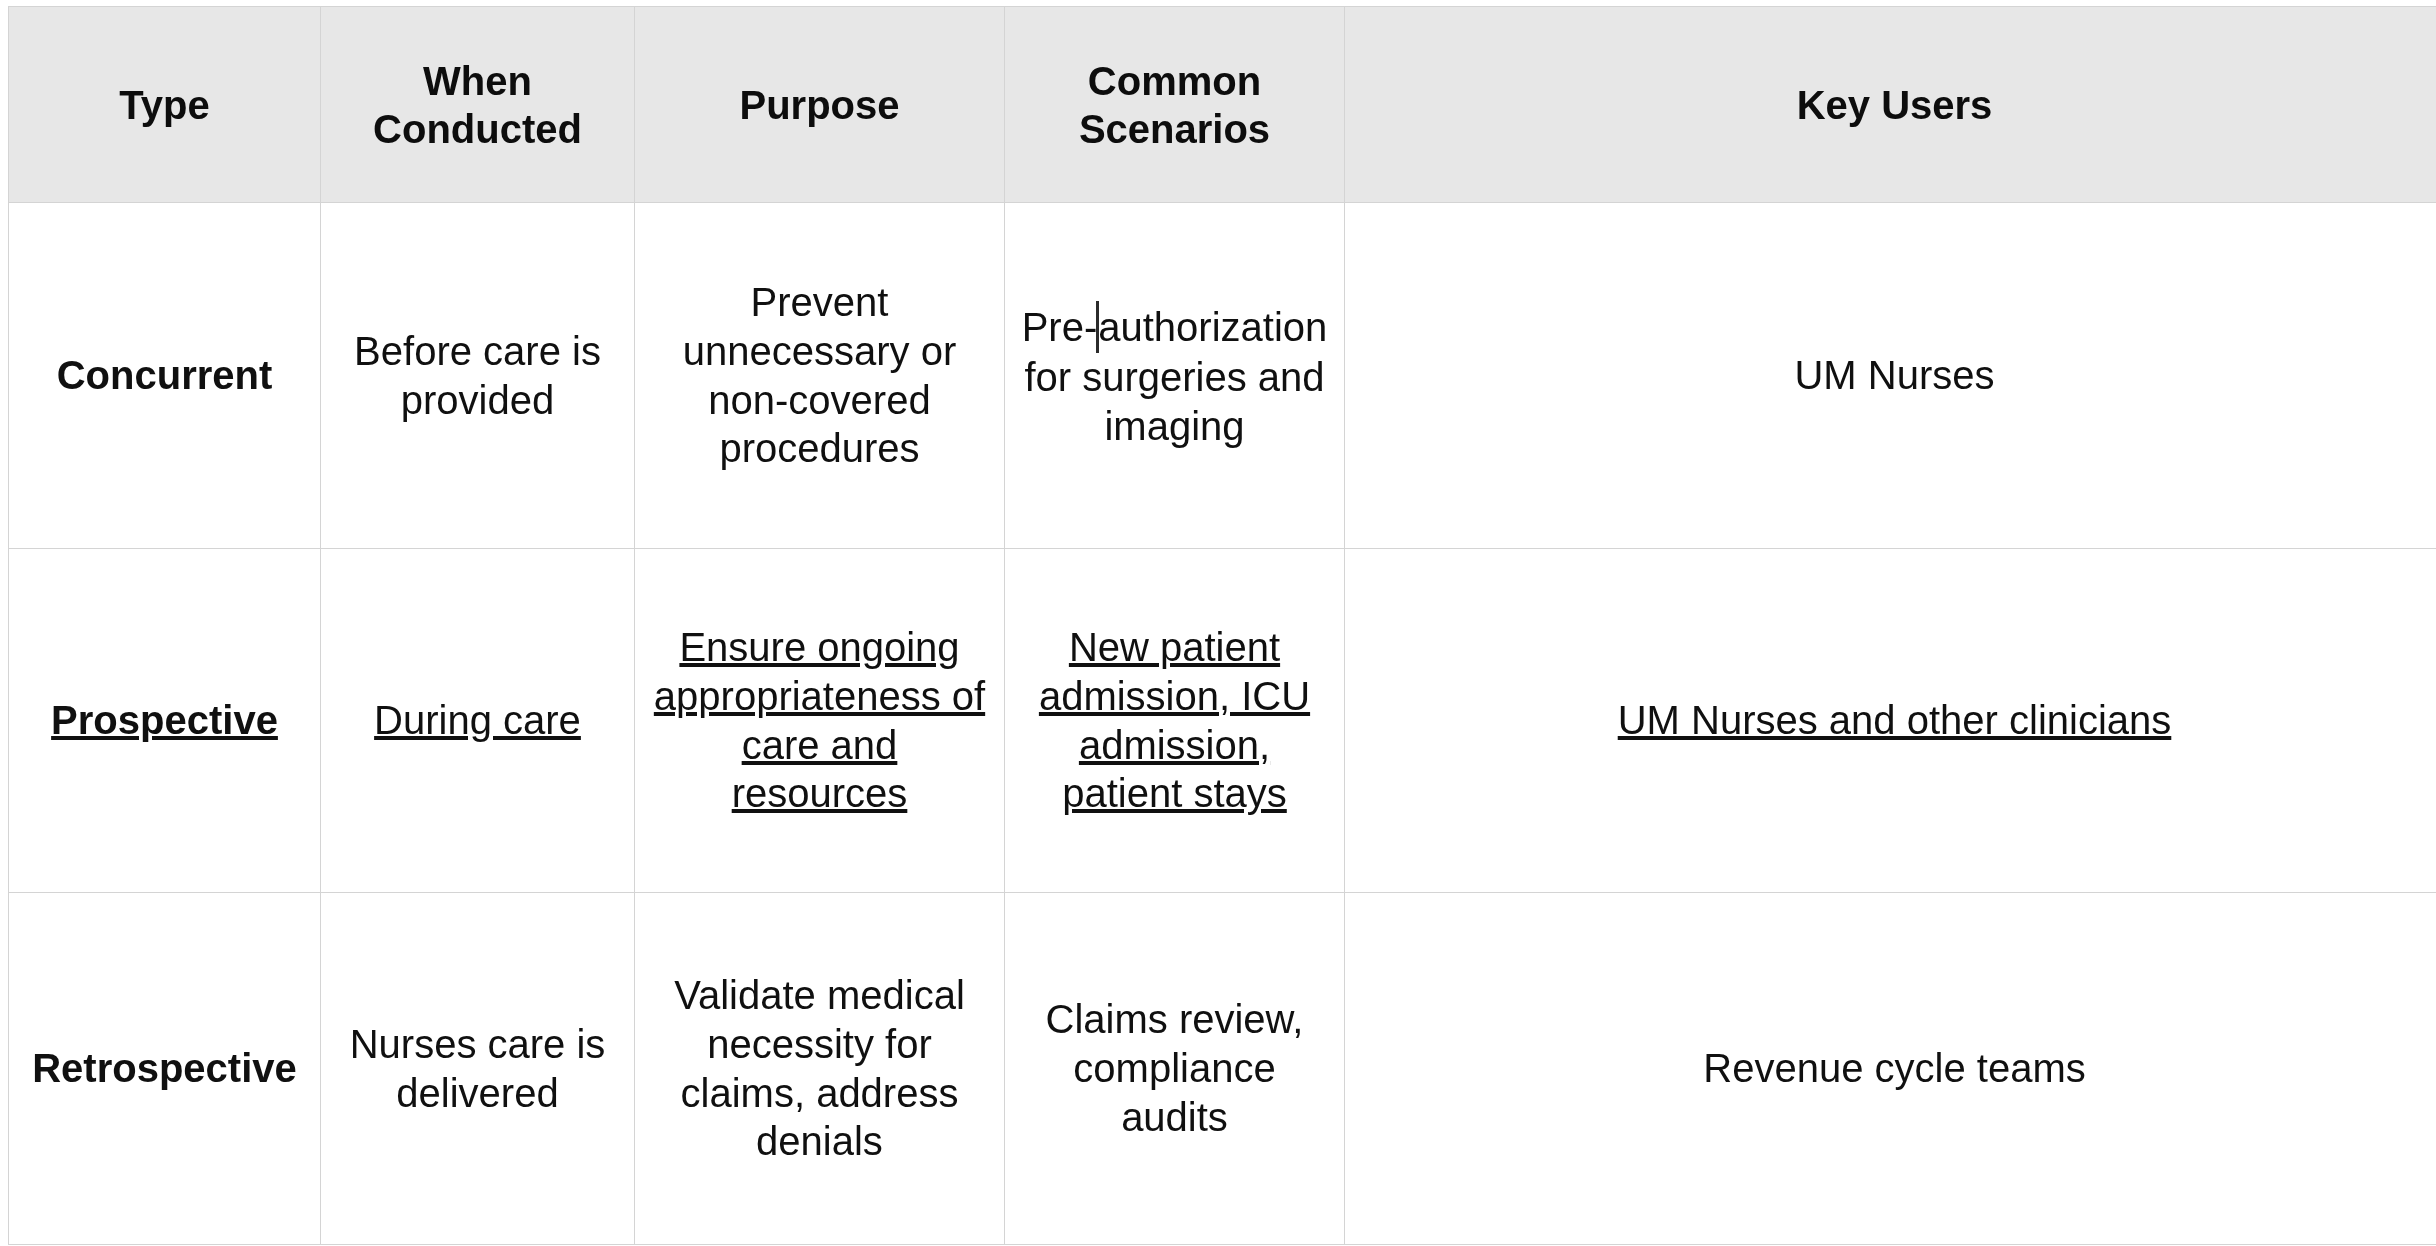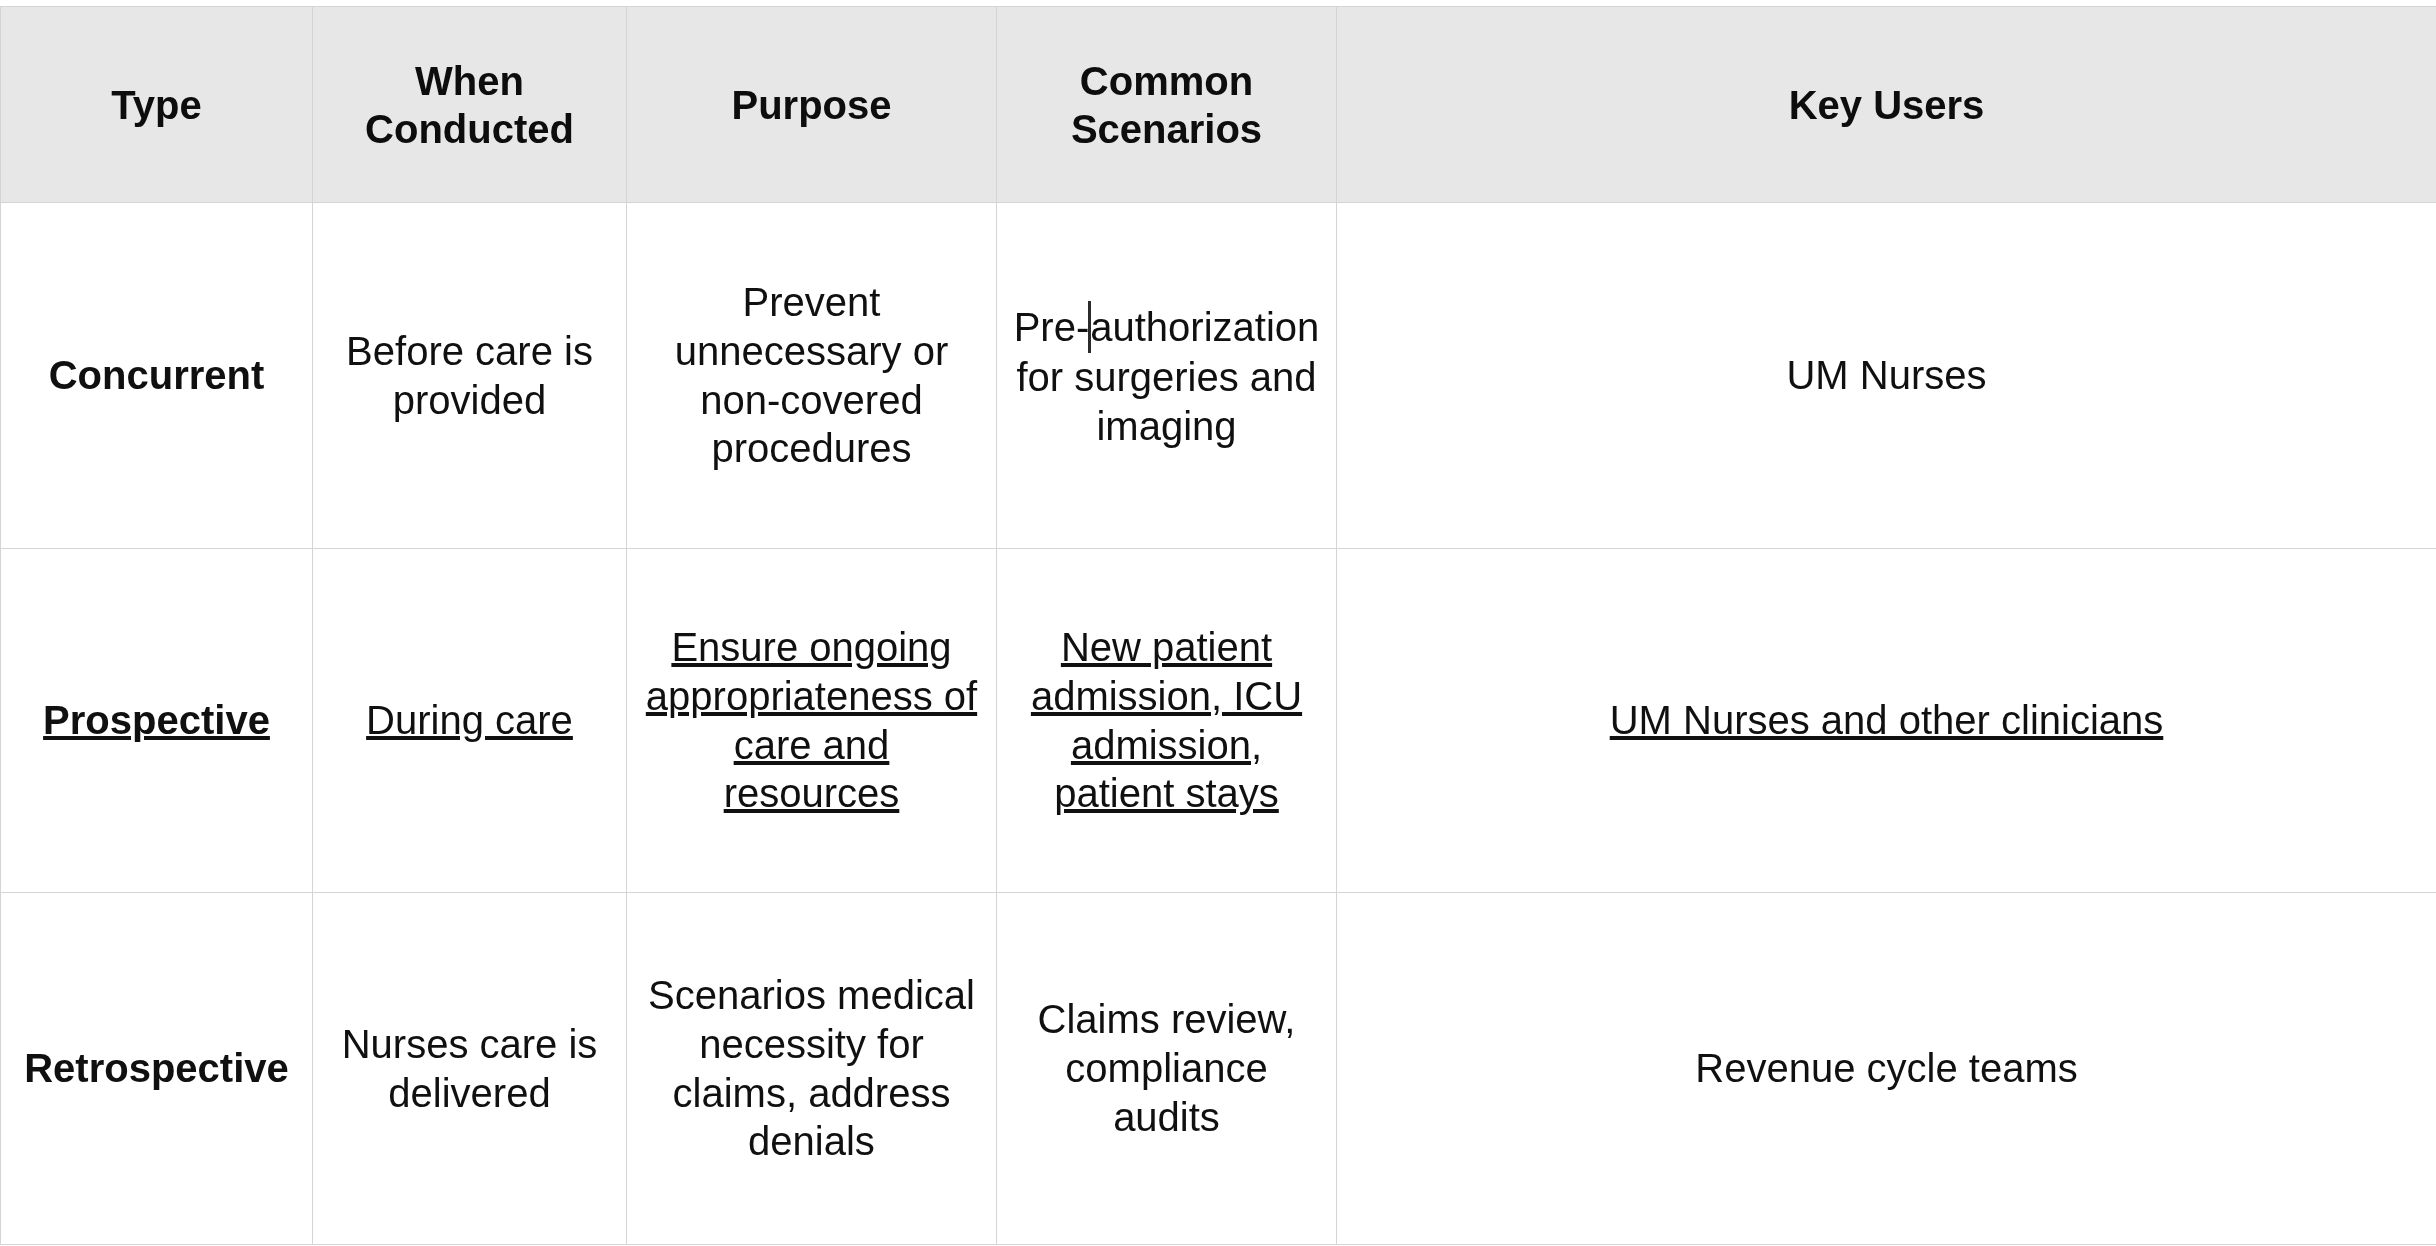--- a/index.html
+++ b/index.html
@@ -11,21 +11,21 @@
     width: 2436px;
     height: 1246px;
     font-family: "Liberation Sans", sans-serif;
     -webkit-font-smoothing: antialiased;
   }
 
   #table-wrap {
     width: 2436px;
     height: 1246px;
     box-sizing: border-box;
-    padding: 6px 0 8px 0;
+    padding: 6px 0 8px 8px;
   }
 
   table.um-table {
     width: 2436px;
     border-collapse: collapse;
     table-layout: fixed;
     border: 1px solid #d4d4d4;
   }
 
   table.um-table col.c-type        { width: 312px; }
@@ -115,20 +115,20 @@
         <td class="type-cell">Prospective</td>
         <td>During care</td>
         <td>Ensure ongoing appropriateness of care and resources</td>
         <td>New patient admission, ICU admission, patient stays</td>
         <td>UM Nurses and other clinicians</td>
       </tr>
 
       <tr class="row-retrospective">
         <td class="type-cell">Retrospective</td>
         <td>Nurses care is delivered</td>
-        <td>Scenarios medical necessity for claims, address denials</td>
+        <td>Validate medical necessity for claims, address denials</td>
         <td>Claims review, compliance audits</td>
         <td>Revenue cycle teams</td>
       </tr>
 
     </tbody>
   </table>
 </div>
 
 </body></html>

